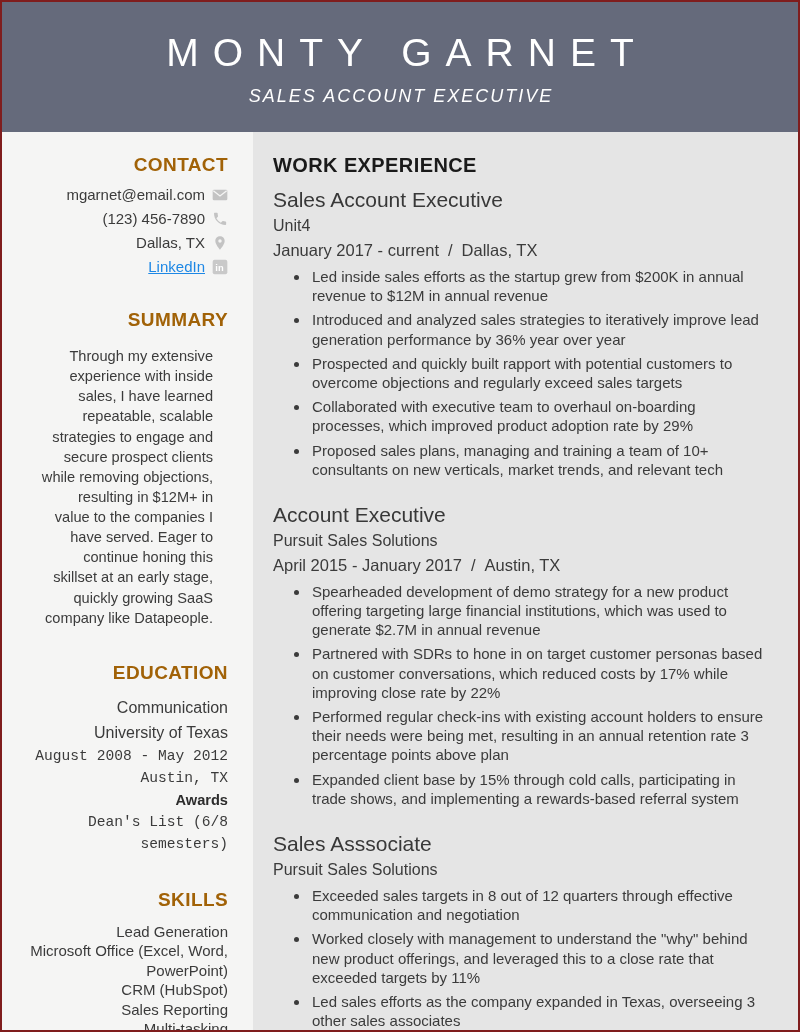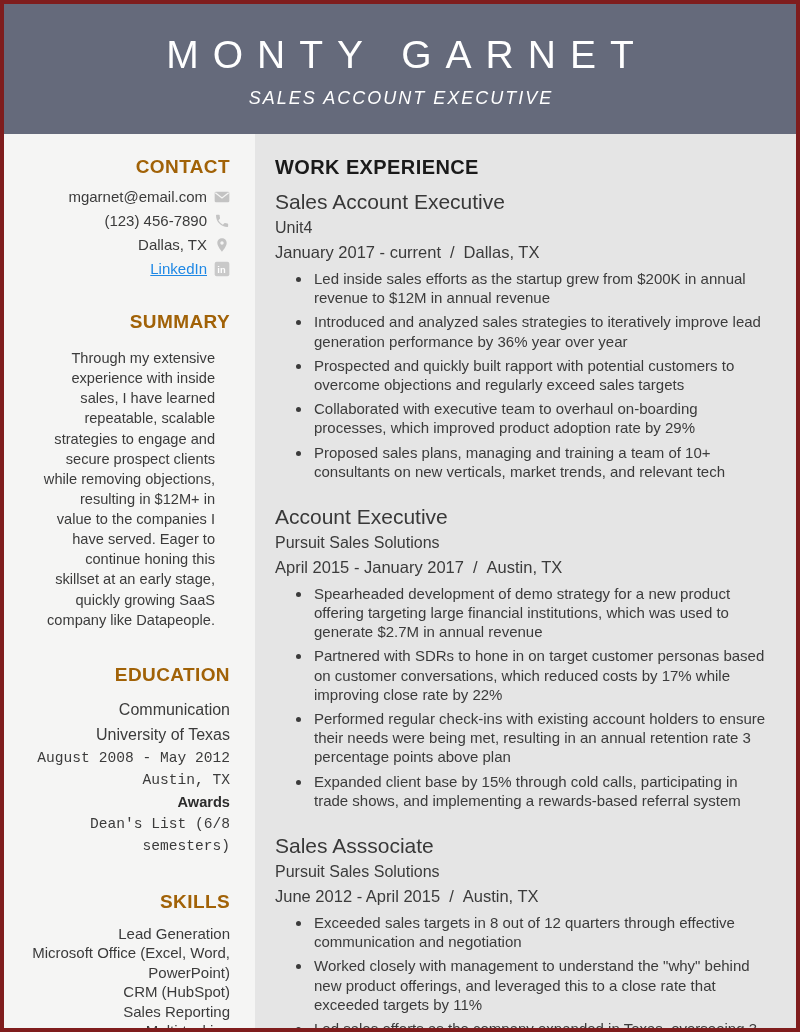--- a/index.html
+++ b/index.html
@@ -2,21 +2,21 @@
 <html><head>
 <meta charset="utf-8">
 <style>
   html, body { margin: 0; padding: 0; background: #e8e8e8; }
   * { box-sizing: border-box; }
 
   .page {
     width: 800px;
     height: 1032px;
     background: #ffffff;
-    border: 4px solid #7f1d1d;
+    border: 2px solid #7f1d1d;
     font-family: "Liberation Sans", sans-serif;
     overflow: hidden;
     display: flex;
     flex-direction: column;
   }
 
   
   .hdr {
     height: 130px;
     flex: 0 0 130px;
@@ -236,23 +236,20 @@
           <li>Spearheaded development of demo strategy for a new product offering targeting large financial institutions, which was used to generate $2.7M in annual revenue</li>
           <li>Partnered with SDRs to hone in on target customer personas based on customer conversations, which reduced costs by 17% while improving close rate by 22%</li>
           <li>Performed regular check-ins with existing account holders to ensure their needs were being met, resulting in an annual retention rate 3 percentage points above plan</li>
           <li>Expanded client base by 15% through cold calls, participating in trade shows, and implementing a rewards-based referral system</li>
         </ul>
       </section>
 
       <section class="job">
         <h3 class="job-title">Sales Asssociate</h3>
         <div class="job-company">Pursuit Sales Solutions</div>
-        <div class="job-meta">
-          <span>June 2012 - April 2015</span><span class="sep">/</span><span>Austin, TX</span>
-        </div>
         <ul class="bullets">
           <li>Exceeded sales targets in 8 out of 12 quarters through effective communication and negotiation</li>
           <li>Worked closely with management to understand the "why" behind new product offerings, and leveraged this to a close rate that exceeded targets by 11%</li>
           <li>Led sales efforts as the company expanded in Texas, overseeing 3 other sales associates</li>
         </ul>
       </section>
 
     </main>
   </div>
 </div>

